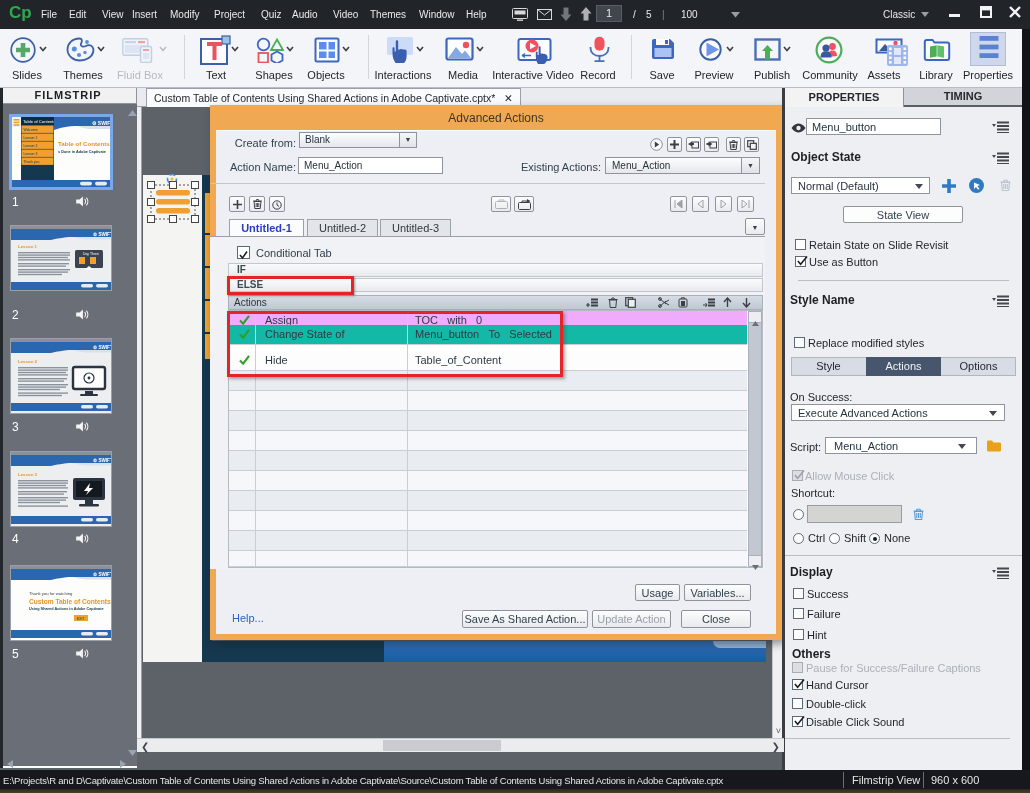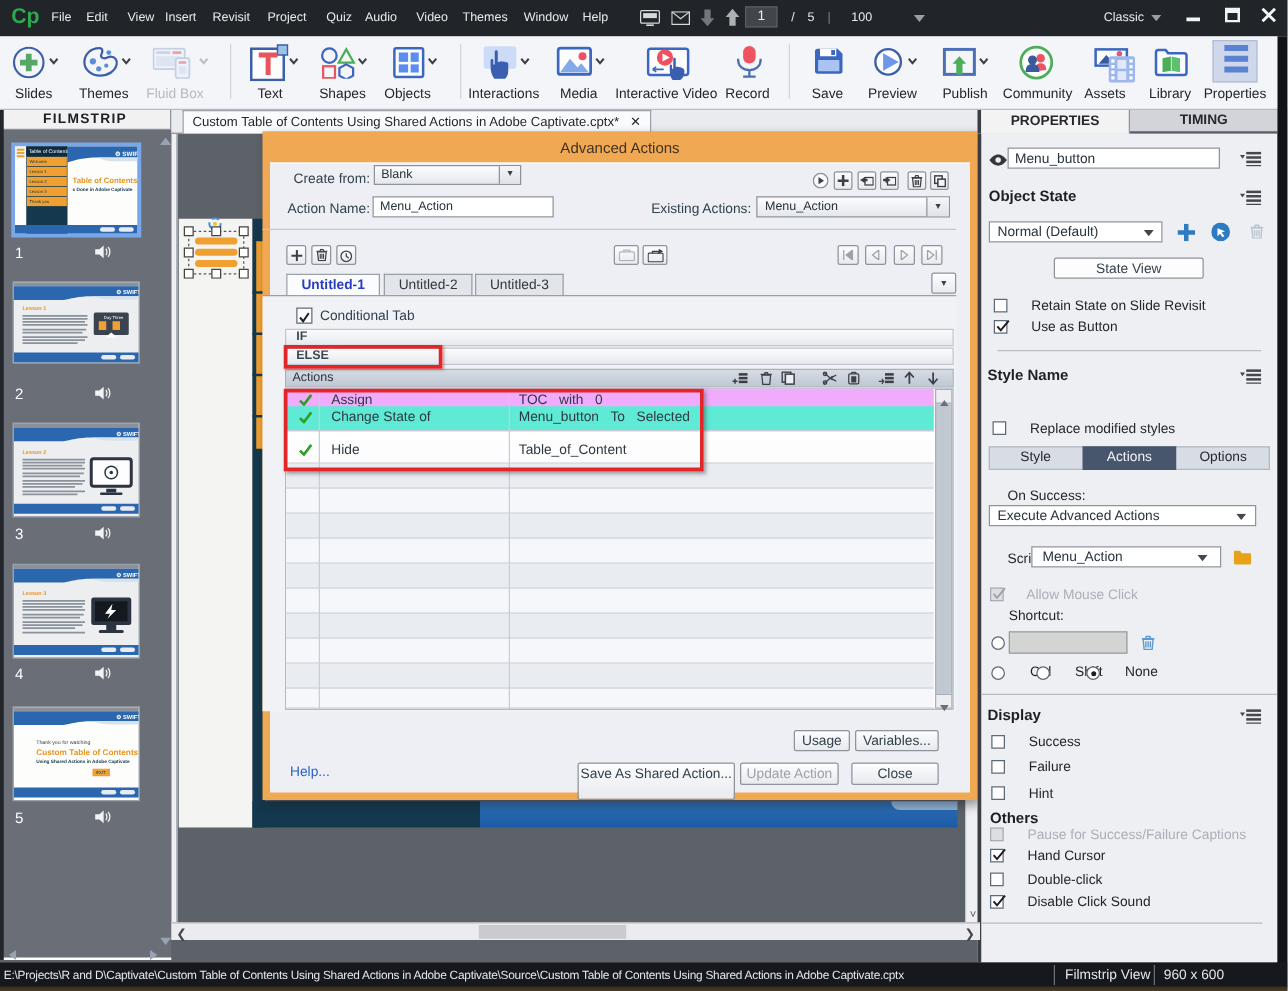--- a/index.html
+++ b/index.html
@@ -28,40 +28,40 @@
   #dlgc{position:absolute;left:0;top:0;width:572px;height:535px;}
   .rlab{position:absolute;text-align:right;font-size:11px;color:#32424c;white-space:nowrap;}
   .trow{position:absolute;left:19px;width:518px;height:20px;border-bottom:1px solid #c9cdd5;box-sizing:border-box;}
   .tcell{position:absolute;top:3px;font-size:11px;color:#2e3a42;white-space:nowrap;}
   .dtext{position:absolute;font-size:11px;color:#32424c;white-space:nowrap;}
   .field{position:absolute;background:#fff;border:1px solid #8f939b;box-sizing:border-box;font-size:11px;color:#26343c;}
   .btn{position:absolute;background:linear-gradient(#fcfdfd,#e8eaee);border:1px solid #8f939b;border-radius:2px;box-sizing:border-box;font-size:11px;color:#32424c;text-align:center;}
   
   #rpanel{left:782px;top:107px;width:240px;height:663px;background:#edeff3;border-left:3px solid #3a3d44;box-sizing:border-box;}
   #rtabs{left:782px;top:88px;width:240px;height:19px;background:#f2f2f3;border-left:3px solid #3a3d44;box-sizing:border-box;}
-  .rlabel{position:absolute;font-size:11px;color:#23262b;white-space:nowrap;margin-left:16px;}
+  .rlabel{position:absolute;font-size:11px;color:#23262b;white-space:nowrap;}
   .rbold{position:absolute;font-size:11px;font-weight:bold;color:#1d1f24;white-space:nowrap;}
   .cb{position:absolute;width:11px;height:11px;background:#fdfdfe;border:1px solid #5c6a78;box-sizing:border-box;}
   #blackstrip{left:1022px;top:29px;width:8px;height:761px;background:#111317;}
   
   #hscroll{left:137px;top:738px;width:647px;height:14px;background:#ebecee;border-top:1px solid #c5c8ce;box-sizing:border-box;}
   #timeline{left:137px;top:752px;width:647px;height:18px;background:#eff0f2;border-top:1px solid #9b9fa8;box-sizing:border-box;text-align:center;font-size:10px;font-weight:bold;color:#33363c;line-height:17px;}
   #statusbar{left:0;top:770px;width:1030px;height:20px;background:#16181d;color:#e6e7e9;font-size:11px;}
   #bottombrown{left:0;top:789px;width:1030px;height:4px;background:linear-gradient(#2e281c,#4d3f27);}
 </style>
 </head>
 <body>
 <div id="app">
   <div id="topbar" class="abs">
     <div class="abs" style="left:9px;top:3px;font-size:17px;font-weight:bold;color:#2fa84f;">Cp</div>
     <span class="mi" style="left:41px;">File</span>
     <span class="mi" style="left:69px;">Edit</span>
     <span class="mi" style="left:102px;">View</span>
     <span class="mi" style="left:132px;">Insert</span>
-    <span class="mi" style="left:170px;">Revisit</span>
+    <span class="mi" style="left:170px;">Modify</span>
     <span class="mi" style="left:214px;">Project</span>
     <span class="mi" style="left:261px;">Quiz</span>
     <span class="mi" style="left:292px;">Audio</span>
     <span class="mi" style="left:333px;">Video</span>
     <span class="mi" style="left:370px;">Themes</span>
     <span class="mi" style="left:419px;">Window</span>
     <span class="mi" style="left:466px;">Help</span>
     <svg class="abs" style="left:512px;top:8px;" width="16" height="13" viewBox="0 0 16 13">
         <rect x="0.5" y="0.5" width="15" height="10" rx="1" fill="none" stroke="#d8d9db"></rect>
         <rect x="2.5" y="2.5" width="11" height="4" fill="#d8d9db"></rect>
@@ -622,21 +622,21 @@
         </svg>
 
       <div class="abs" style="left:18px;top:205px;width:535px;height:258px;background:#fff;border:1px solid #b6bac2;box-sizing:border-box;"></div>
       <div class="trow" style="top:206px;background:#f0abfc;">
           <svg class="abs" style="left:10px;top:4px;" width="11" height="10" viewBox="0 0 12 11">
             <path d="M1 6 L4.5 9.5 L11 1" fill="none" stroke="#2e9e27" stroke-width="2.3"></path>
           </svg>
           <span class="tcell" style="left:36px;">Assign</span>
           <span class="tcell" style="left:186px;">TOC&nbsp;&nbsp;&nbsp;with&nbsp;&nbsp;&nbsp;0</span>
         </div>
-      <div class="trow" style="top:220px;background:#5eead4;">
+      <div class="trow" style="top:220px;background:#14b8a6;">
           <svg class="abs" style="left:10px;top:4px;" width="11" height="10" viewBox="0 0 12 11">
             <path d="M1 6 L4.5 9.5 L11 1" fill="none" stroke="#2e9e27" stroke-width="2.3"></path>
           </svg>
           <span class="tcell" style="left:36px;">Change State of</span>
           <span class="tcell" style="left:186px;">Menu_button&nbsp;&nbsp;&nbsp;To&nbsp;&nbsp;&nbsp;Selected</span>
         </div>
       <div class="trow" style="top:246px;background:#fdfdfe;">
           <svg class="abs" style="left:10px;top:4px;" width="11" height="10" viewBox="0 0 12 11">
             <path d="M1 6 L4.5 9.5 L11 1" fill="none" stroke="#2e9e27" stroke-width="2.3"></path>
           </svg>
@@ -663,35 +663,35 @@
       <div class="abs" style="left:538px;top:450px;width:14px;height:12px;background:#eceef2;border:1px solid #aab0ba;box-sizing:border-box;text-align:center;"><svg width="7" height="5" viewBox="0 0 7 5" style="margin-top:3px;">
             <path d="M3.5 5 L7 0 H0 Z" fill="#6b7077"></path>
           </svg></div>
 
       <div class="abs" style="left:17px;top:171px;width:127px;height:19px;border:3px solid #e32528;box-sizing:border-box;box-shadow:1px 1px 2px rgba(80,80,80,0.5);"></div>
       <div class="abs" style="left:17px;top:206px;width:336px;height:66px;border:3px solid #e32528;box-sizing:border-box;box-shadow:2px 2px 3px rgba(80,80,80,0.5);"></div>
 
       <div class="btn" style="left:425px;top:479px;width:45px;height:17px;line-height:16px;">Usage</div>
       <div class="btn" style="left:474px;top:479px;width:67px;height:17px;line-height:16px;">Variables...</div>
       <span class="dtext" style="left:22px;top:507px;color:#2a63c8;">Help...</span>
-      <div class="btn" style="left:252px;top:505px;width:126px;height:30px;line-height:17px;">Save As Shared Action...</div>
+      <div class="btn" style="left:252px;top:505px;width:126px;height:18px;line-height:17px;">Save As Shared Action...</div>
       <div class="btn" style="left:382px;top:505px;width:79px;height:18px;line-height:17px;color:#9ba1ab;">Update Action</div>
       <div class="btn" style="left:471px;top:505px;width:70px;height:18px;line-height:17px;">Close</div>
     </div>
   </div>
   <div id="rtabs" class="abs">
     <div class="abs" style="left:0;top:0;width:119px;height:19px;background:#f3f3f4;border-right:1px solid #8f939b;box-sizing:border-box;text-align:center;font-size:11px;font-weight:bold;color:#26282e;line-height:18px;">PROPERTIES</div>
     <div class="abs" style="left:119px;top:0;width:118px;height:19px;background:#d2d4d9;border-bottom:2px solid #5a5e66;box-sizing:border-box;text-align:center;font-size:11px;font-weight:bold;color:#26282e;line-height:17px;">TIMING</div>
   </div>
   <div id="rpanel" class="abs">
     <svg class="abs" style="left:6px;top:16px;" width="15" height="10" viewBox="0 0 15 10">
         <path d="M0.5 5 C3 1.5 5.5 0.5 7.5 0.5 C9.5 0.5 12 1.5 14.5 5 C12 8.5 9.5 9.5 7.5 9.5 C5.5 9.5 3 8.5 0.5 5 Z" fill="#33363c"></path>
         <circle cx="7.5" cy="5" r="2.2" fill="#eceef2"></circle>
       </svg>
-    <div class="field" style="left:21px;top:11px;width:170px;height:17px;line-height:16px;padding-left:5px;">Menu_button</div>
+    <div class="field" style="left:21px;top:11px;width:135px;height:17px;line-height:16px;padding-left:5px;">Menu_button</div>
     <svg class="abs" style="left:207px;top:14px;" width="17" height="12" viewBox="0 0 17 12">
         <path d="M0 3 L4 3 L2 6 Z" fill="#44474d"></path>
         <g fill="#44474d">
           <rect x="5" y="0.5" width="12" height="2"></rect>
           <rect x="5" y="4" width="12" height="2"></rect>
           <rect x="5" y="7.5" width="12" height="2"></rect>
           <rect x="5" y="11" width="12" height="1.4"></rect>
         </g>
       </svg>
     <div class="rbold" style="left:6px;top:43px;font-size:12px;">Object State</div>

